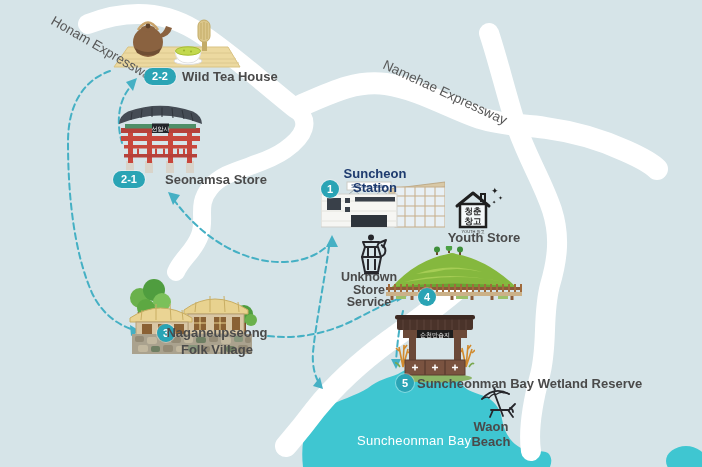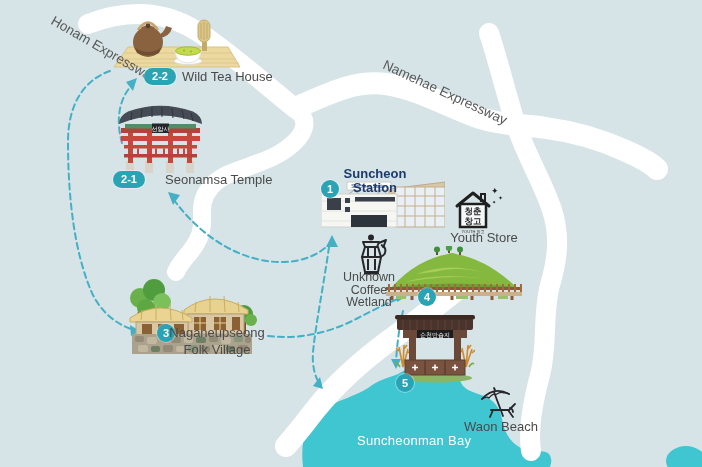--- a/index.html
+++ b/index.html
@@ -6,20 +6,21 @@
   #stage{
     position:relative;width:702px;height:467px;overflow:hidden;
     background:#d6e4e8;
     font-family:"Liberation Sans",sans-serif;
   }
   #stage svg{display:block;}
   .abs{position:absolute;}
   .label{
     position:absolute;font-size:13px;line-height:15px;color:#4a4a4a;
     white-space:nowrap;
+    font-weight:bold;
   }
   .label.wrap{white-space:normal;text-align:center;}
   .badge{
     position:absolute;background:#2aa4b5;color:#fff;
     font-size:11px;font-weight:bold;line-height:17px;text-align:center;
     border-radius:9px;box-shadow:0 0 0 1px rgba(255,255,255,.35);
   }
   .badge.pill{width:32px;height:17px;}
   .badge.dot{width:18px;height:18px;border-radius:50%;line-height:18px;}
   .expressway{
@@ -276,21 +277,22 @@
   <div class="expressway" style="left:387px;top:57px;transform:rotate(25deg);">Namehae Expressway</div>
 
   <div class="badge pill" style="left:144px;top:68px">2-2</div>
   <div class="badge pill" style="left:113px;top:171px">2-1</div>
   <div class="badge dot" style="left:321px;top:180px">1</div>
   <div class="badge dot" style="left:157px;top:324px">3</div>
   <div class="badge dot" style="left:418px;top:288px">4</div>
   <div class="badge dot" style="left:396px;top:374px">5</div>
 
   <div class="label" style="left:182px;top:69px">Wild Tea House</div>
-  <div class="label" style="left:165px;top:172px">Seonamsa Temple</div>
+  <div class="label" style="left:165px;top:172px">Seonamsa Store</div>
   <div class="station-label" style="left:342px;top:167px;width:66px">Suncheon Station</div>
   <div class="label wrap" style="left:162px;top:324px;width:110px;line-height:17px">Naganeupseong Folk Village</div>
+  <div class="label" style="left:417px;top:376px">Suncheonman Bay Wetland Reserve</div>
   <div class="label wrap" style="left:442px;top:230px;width:84px">Youth Store</div>
-  <div class="label wrap" style="left:336px;top:271px;width:66px;font-size:12.5px;line-height:12.5px">Unknown Coffee Wetland</div>
-  <div class="label wrap" style="left:464px;top:419px;width:74px">Waon Beach</div>
+  <div class="label wrap" style="left:336px;top:271px;width:66px;font-size:12.5px;line-height:12.5px">Unknown Store Service</div>
+  <div class="label wrap" style="left:454px;top:419px;width:74px">Waon Beach</div>
   <div class="bay-label" style="left:357px;top:433px">Suncheonman Bay</div>
 
 </div>
 
 </body></html>

